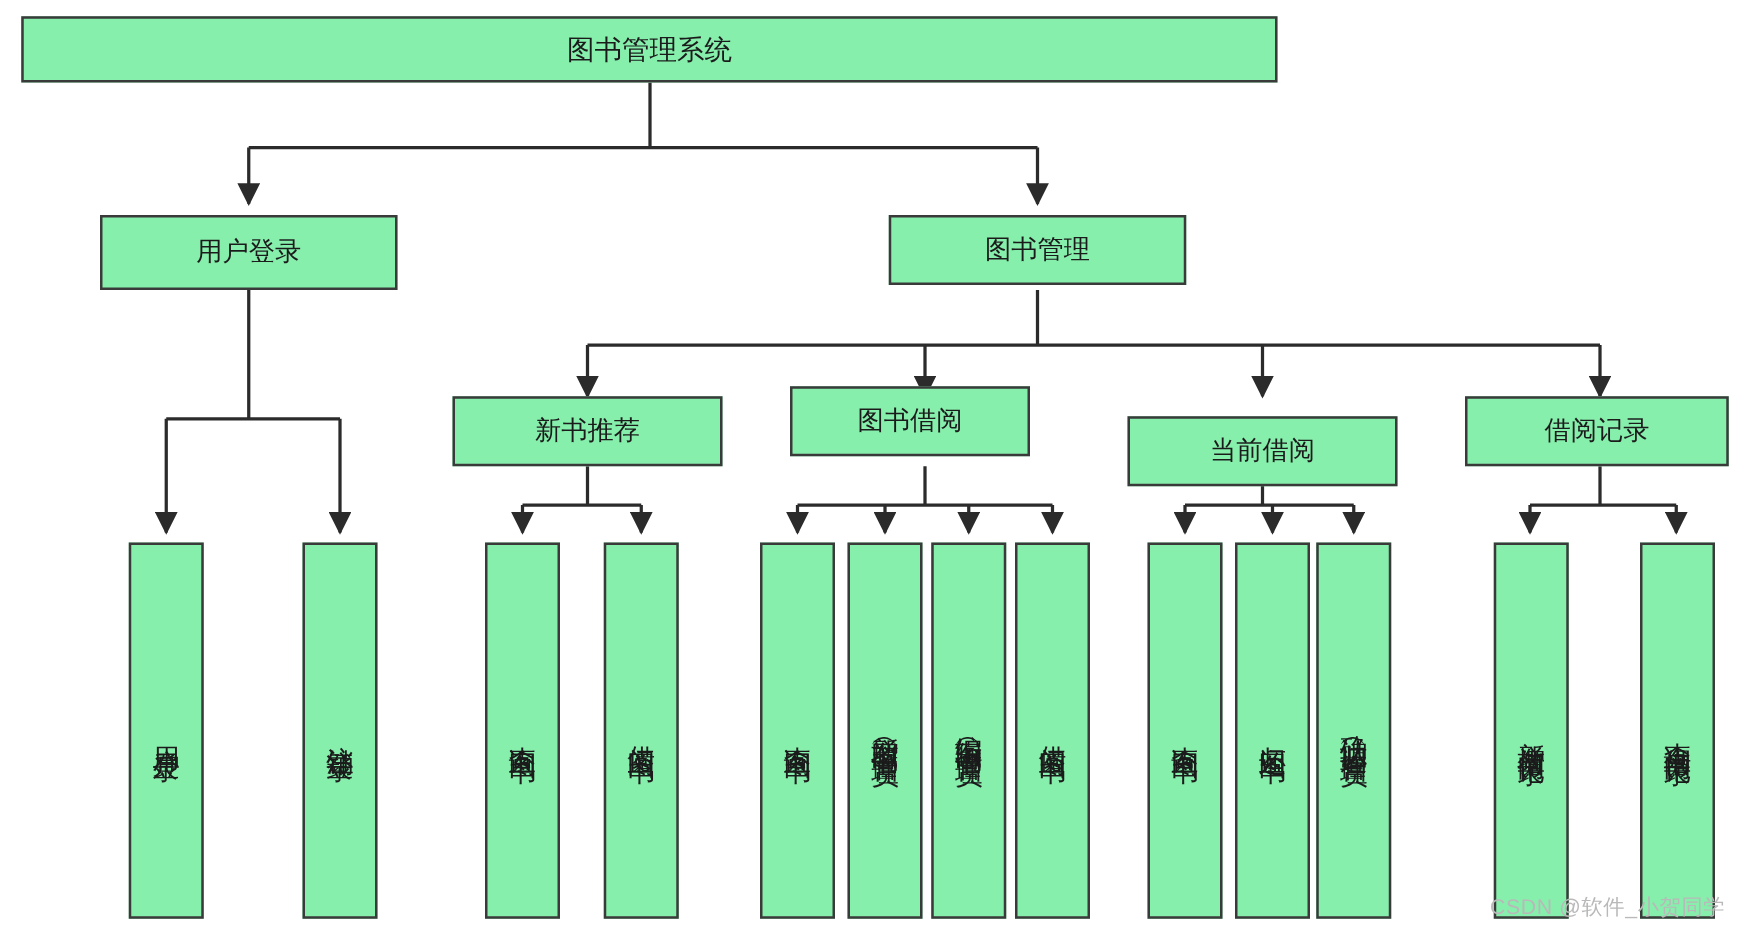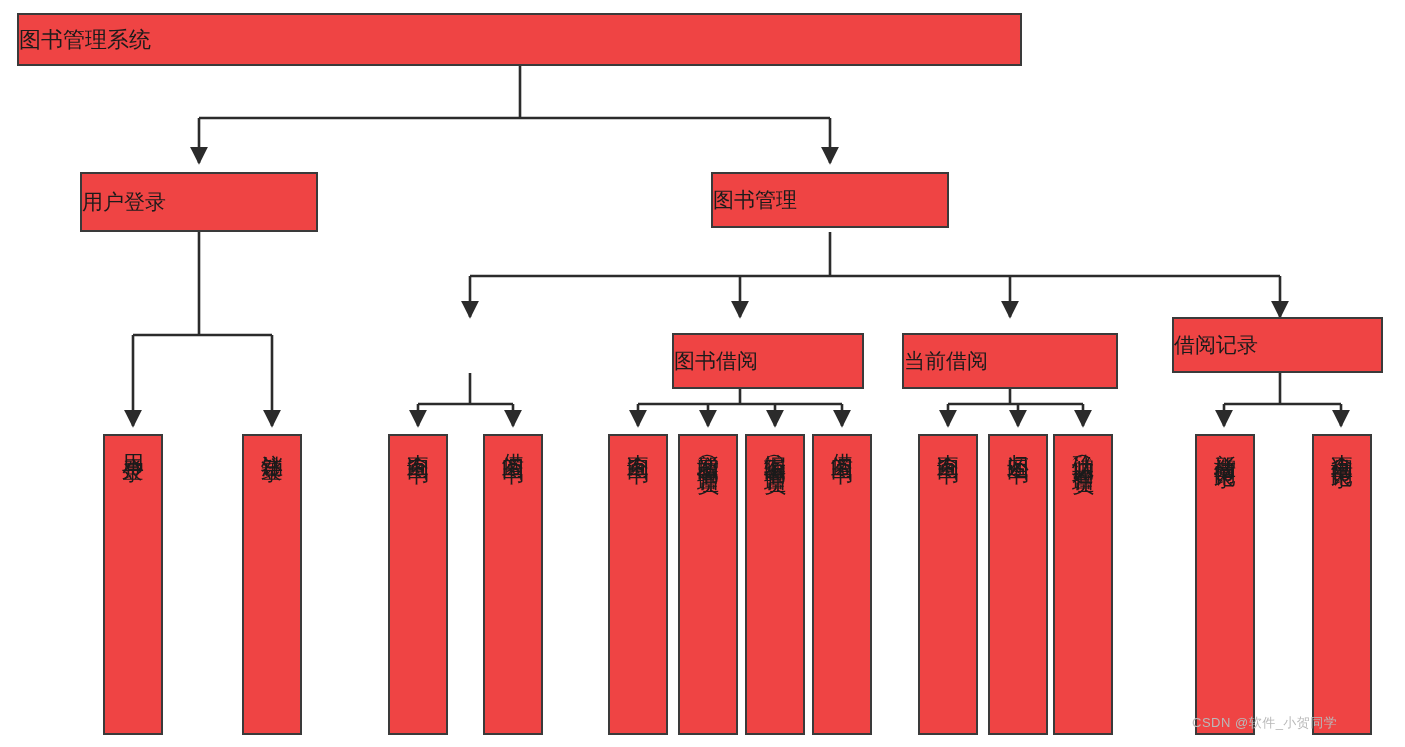--- a/index.html
+++ b/index.html
@@ -21,24 +21,25 @@
     position: absolute;
     left: 0;
     top: 0;
     width: 1405px;
     height: 747px;
     pointer-events: none;
   }
   .node {
     position: absolute;
     box-sizing: border-box;
-    background: #ef4444;
+    background: #86efac;
     border: 2px solid #3a3a3a;
     display: flex;
     align-items: center;
+    justify-content: center;
     color: #1b1b1b;
   }
   .node .label {
     display: block;
     text-align: center;
     line-height: 1.18;
     white-space: nowrap;
   }
   .node.horiz .label {
     font-size: 21px;
@@ -54,21 +55,21 @@
     writing-mode: vertical-rl;
     text-orientation: upright;
     font-size: 22px;
     letter-spacing: 3px;
     line-height: 1;
   }
   .watermark {
     position: absolute;
     left: 1192px;
     top: 714px;
-    font-size: 13px;
+    font-size: 17px;
     color: #b9b9b9;
     letter-spacing: 0.5px;
     white-space: nowrap;
   }
 </style>
 </head>
 <body>
 
 <div id="canvas">
 
@@ -129,21 +130,24 @@
     <span class="label">图书管理系统</span>
   </div>
 
   <div class="node horiz" style="left:80px; top:172px; width:238px; height:60px;">
     <span class="label">用户登录</span>
   </div>
   <div class="node horiz" style="left:711px; top:172px; width:238px; height:56px;">
     <span class="label">图书管理</span>
   </div>
 
-  <div class="node horiz" style="left:632px; top:333px; width:192px; height:56px;margin-left:40px;">
+  <div class="node horiz" style="left:362px; top:317px; width:216px; height:56px;">
+    <span class="label">新书推荐</span>
+  </div>
+  <div class="node horiz" style="left:632px; top:309px; width:192px; height:56px;">
     <span class="label">图书借阅</span>
   </div>
   <div class="node horiz" style="left:902px; top:317px; width:216px; height:56px;margin-top:16px;">
     <span class="label">当前借阅</span>
   </div>
   <div class="node horiz" style="left:1172px; top:317px; width:211px; height:56px;">
     <span class="label">借阅记录</span>
   </div>
 
   <div class="node vert" style="left:103px; top:434px; width:60px; height:301px;">

